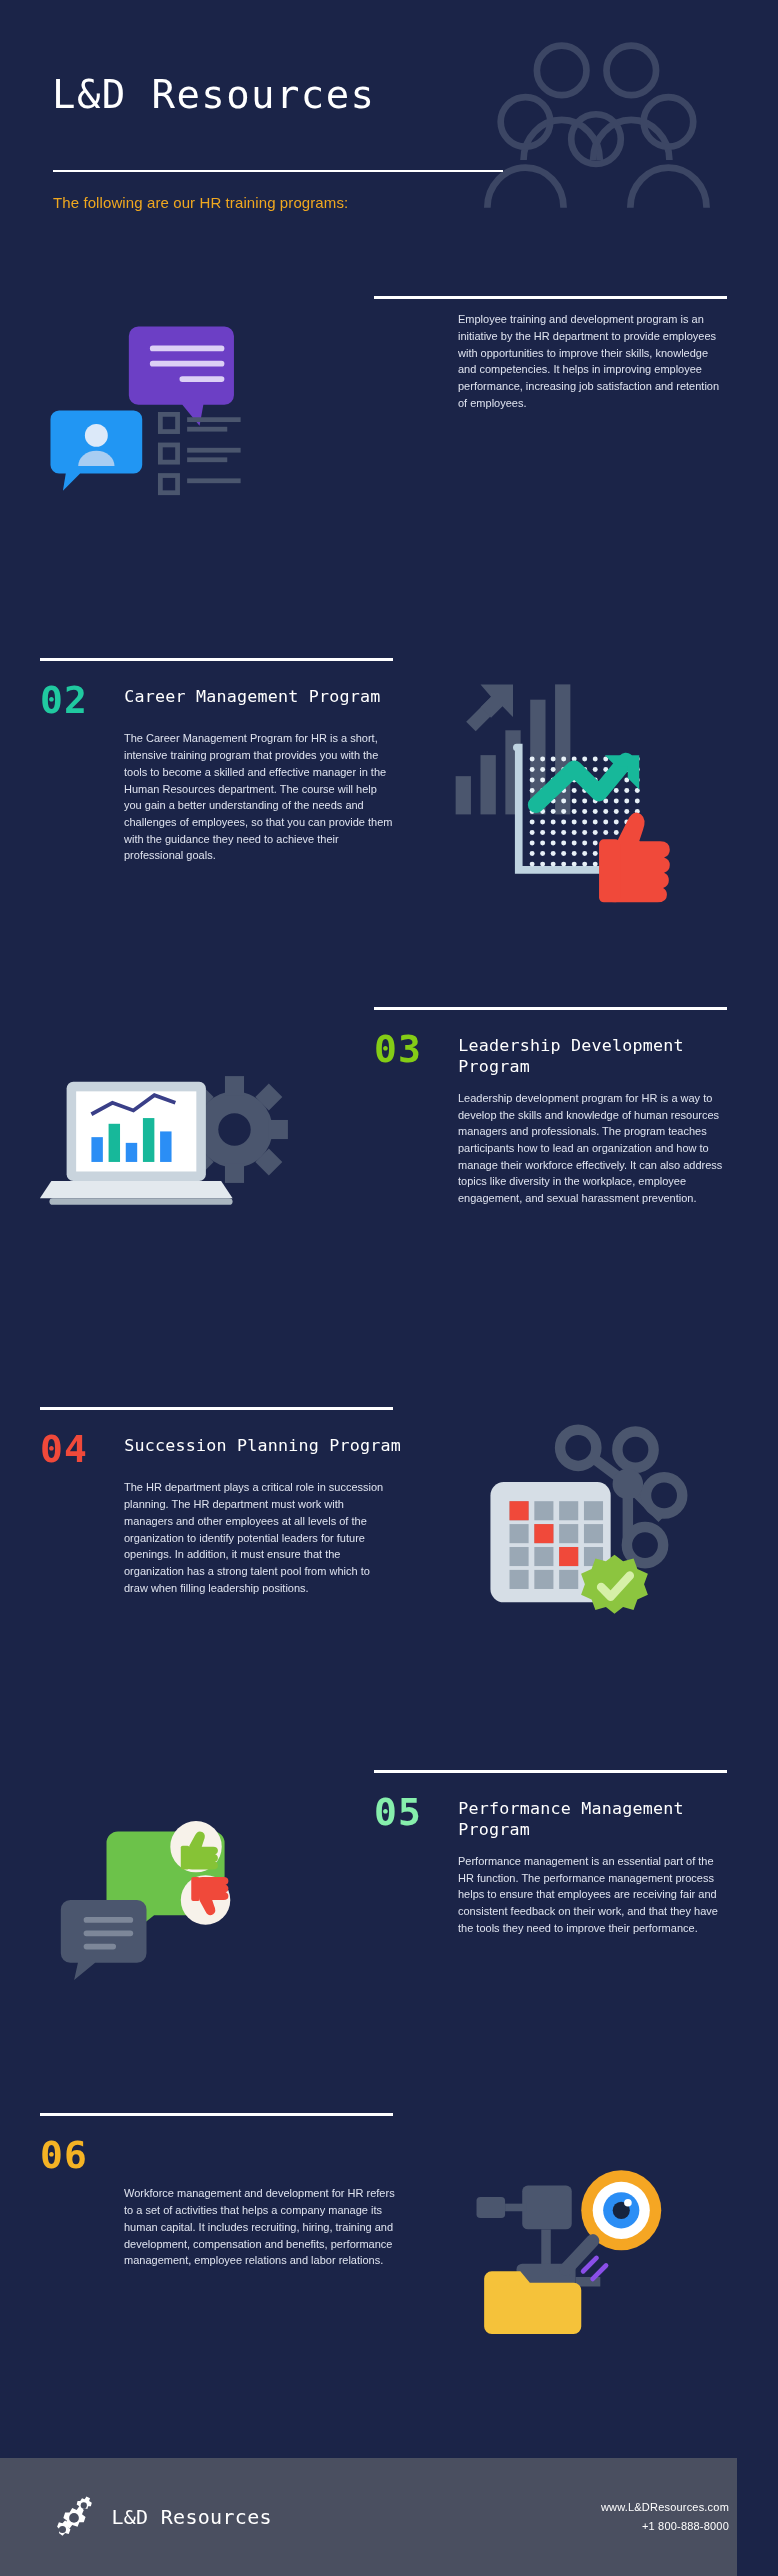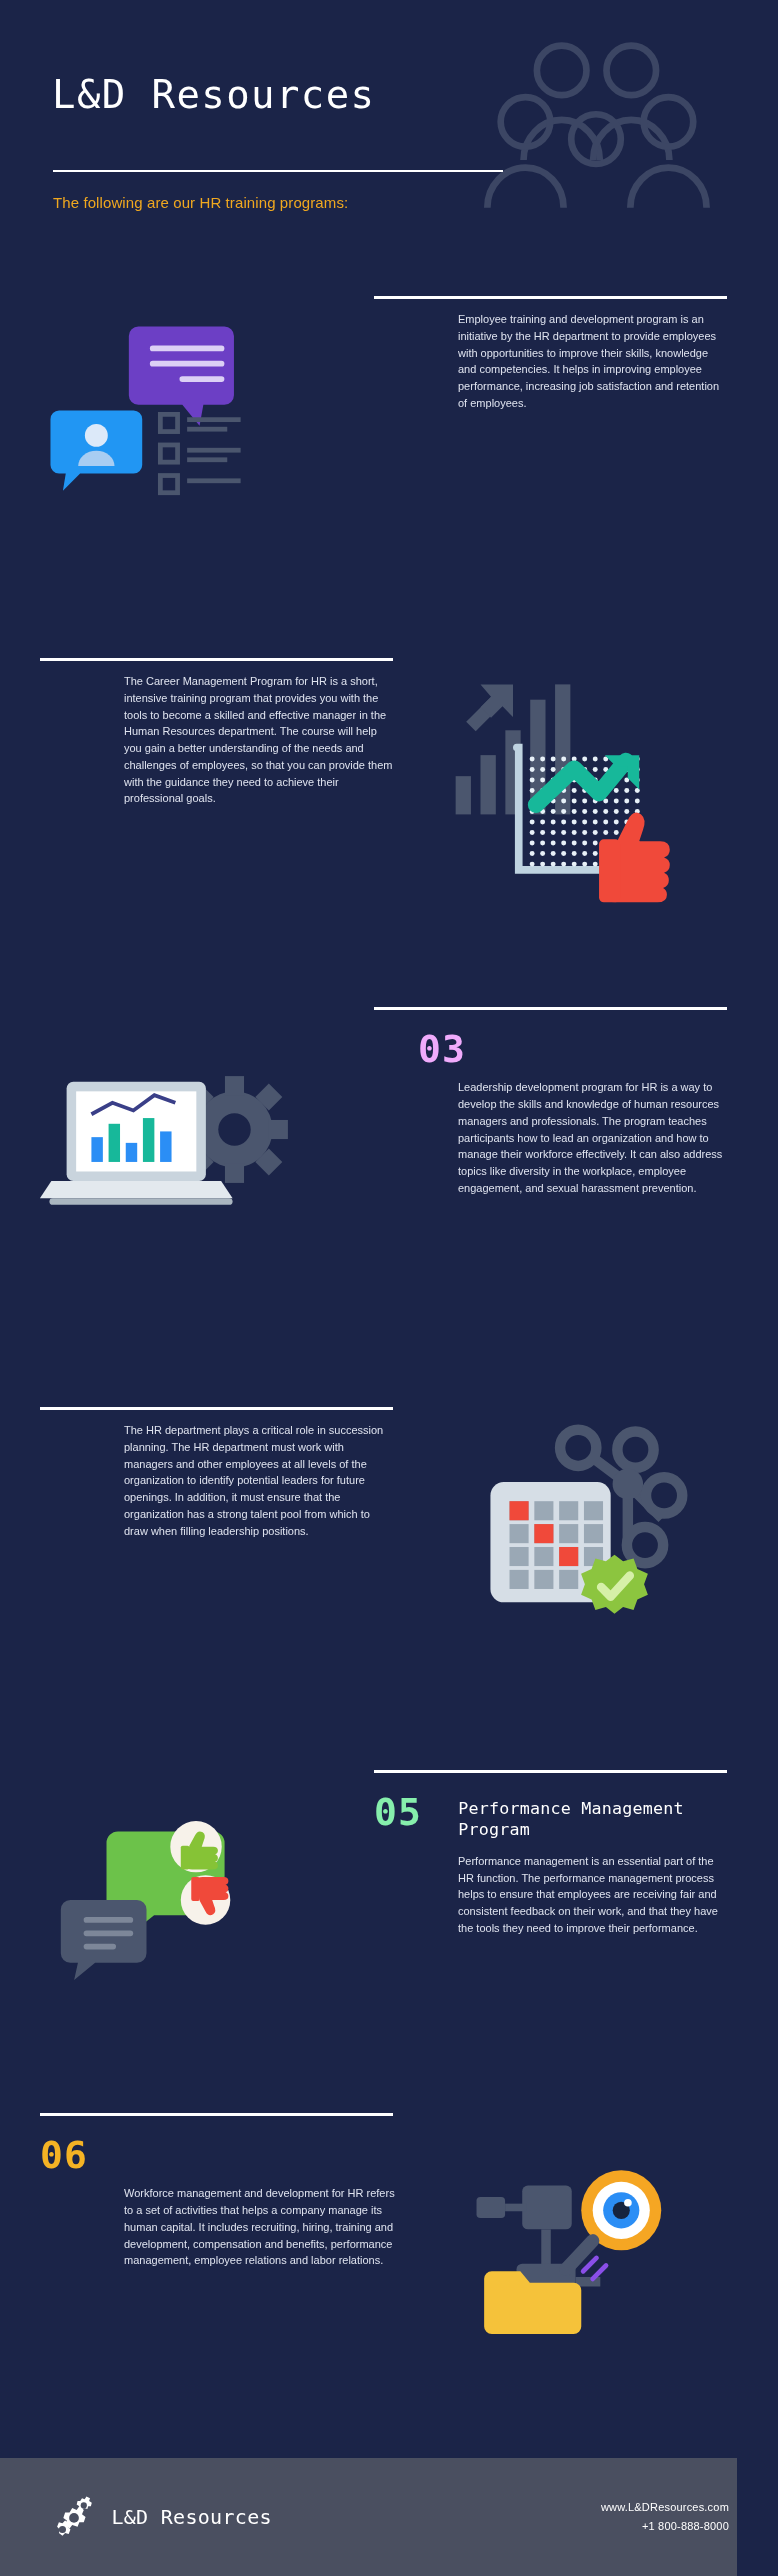--- a/index.html
+++ b/index.html
@@ -57,21 +57,21 @@
   }
   .body-txt {
     margin-left: 84px; margin-top: 12.4px;
     font-size: 11px; line-height: 1.52;
     color: #dfe3ef; max-width: 271px;
   }
 
   
   .c1 { color: #8a4fe8; }
   .c2 { color: #20c9a0; }
-  .c3 { color: #f0abfc; margin-left: 44px; }
+  .c3 { color: #84cc16; }
   .c4 { color: #f0493a; }
   .c5 { color: #86efac; }
   .c6 { color: #f5b324; }
 
   
   #footer {
     position: absolute; left: 0; bottom: 0;
     width: 779px; height: 118px;
     background: #4a4f60;
     display: flex; align-items: center;
@@ -145,20 +145,24 @@
 
     <div class="txtcol" style="left:374px;top:0;">
       <div class="rule"></div>
       <div class="body-txt">Employee training and development program is an initiative by the HR department to provide employees with opportunities to improve their skills, knowledge and competencies. It helps in improving employee performance, increasing job satisfaction and retention of employees.</div>
     </div>
   </div>
 
   <div class="section" style="top:658px;height:363px;">
     <div class="txtcol" style="left:40px;top:0;">
       <div class="rule"></div>
+      <div class="numrow">
+        <div class="num c2">02</div>
+        <div class="sec-title">Career Management Program</div>
+      </div>
       <div class="body-txt">The Career Management Program for HR is a short, intensive training program that provides you with the tools to become a skilled and effective manager in the Human Resources department. The course will help you gain a better understanding of the needs and challenges of employees, so that you can provide them with the guidance they need to achieve their professional goals.</div>
     </div>
 
     <div class="artcol" style="left:448px;top:13.4px;">
       <svg viewBox="0 0 250 250" width="239" height="239">
         <g fill="#4b566e">
           <rect x="8" y="110" width="16" height="40"></rect>
           <rect x="34" y="88" width="16" height="62"></rect>
           <rect x="60" y="62" width="16" height="88"></rect>
           <rect x="86" y="30" width="16" height="120"></rect>
@@ -342,28 +346,33 @@
 
         <path d="M14 132 h178 l12 18 h-202 z" fill="#e3e9ee"></path>
         <rect x="12" y="150" width="192" height="7" rx="3.5" fill="#aab6c0"></rect>
       </svg>
     </div>
 
     <div class="txtcol" style="left:374px;top:0;">
       <div class="rule"></div>
       <div class="numrow">
         <div class="num c3">03</div>
+        <div class="sec-title">Leadership Development Program</div>
       </div>
       <div class="body-txt">Leadership development program for HR is a way to develop the skills and knowledge of human resources managers and professionals. The program teaches participants how to lead an organization and how to manage their workforce effectively. It can also address topics like diversity in the workplace, employee engagement, and sexual harassment prevention.</div>
     </div>
   </div>
 
   <div class="section" style="top:1407px;height:372px;">
     <div class="txtcol" style="left:40px;top:0;">
       <div class="rule"></div>
+      <div class="numrow">
+        <div class="num c4">04</div>
+        <div class="sec-title">Succession Planning Program</div>
+      </div>
       <div class="body-txt">The HR department plays a critical role in succession planning. The HR department must work with managers and other employees at all levels of the organization to identify potential leaders for future openings. In addition, it must ensure that the organization has a strong talent pool from which to draw when filling leadership positions.</div>
     </div>
 
     <div class="artcol" style="left:458px;top:14.3px;">
       <svg viewBox="0 0 240 220" width="229" height="210">
 
         <g fill="none" stroke="#4b566e" stroke-width="11">
           <path d="M130 30 L178 66 L214 102"></path>
           <path d="M178 66 L178 130"></path>
           <path d="M178 130 L196 150"></path>

